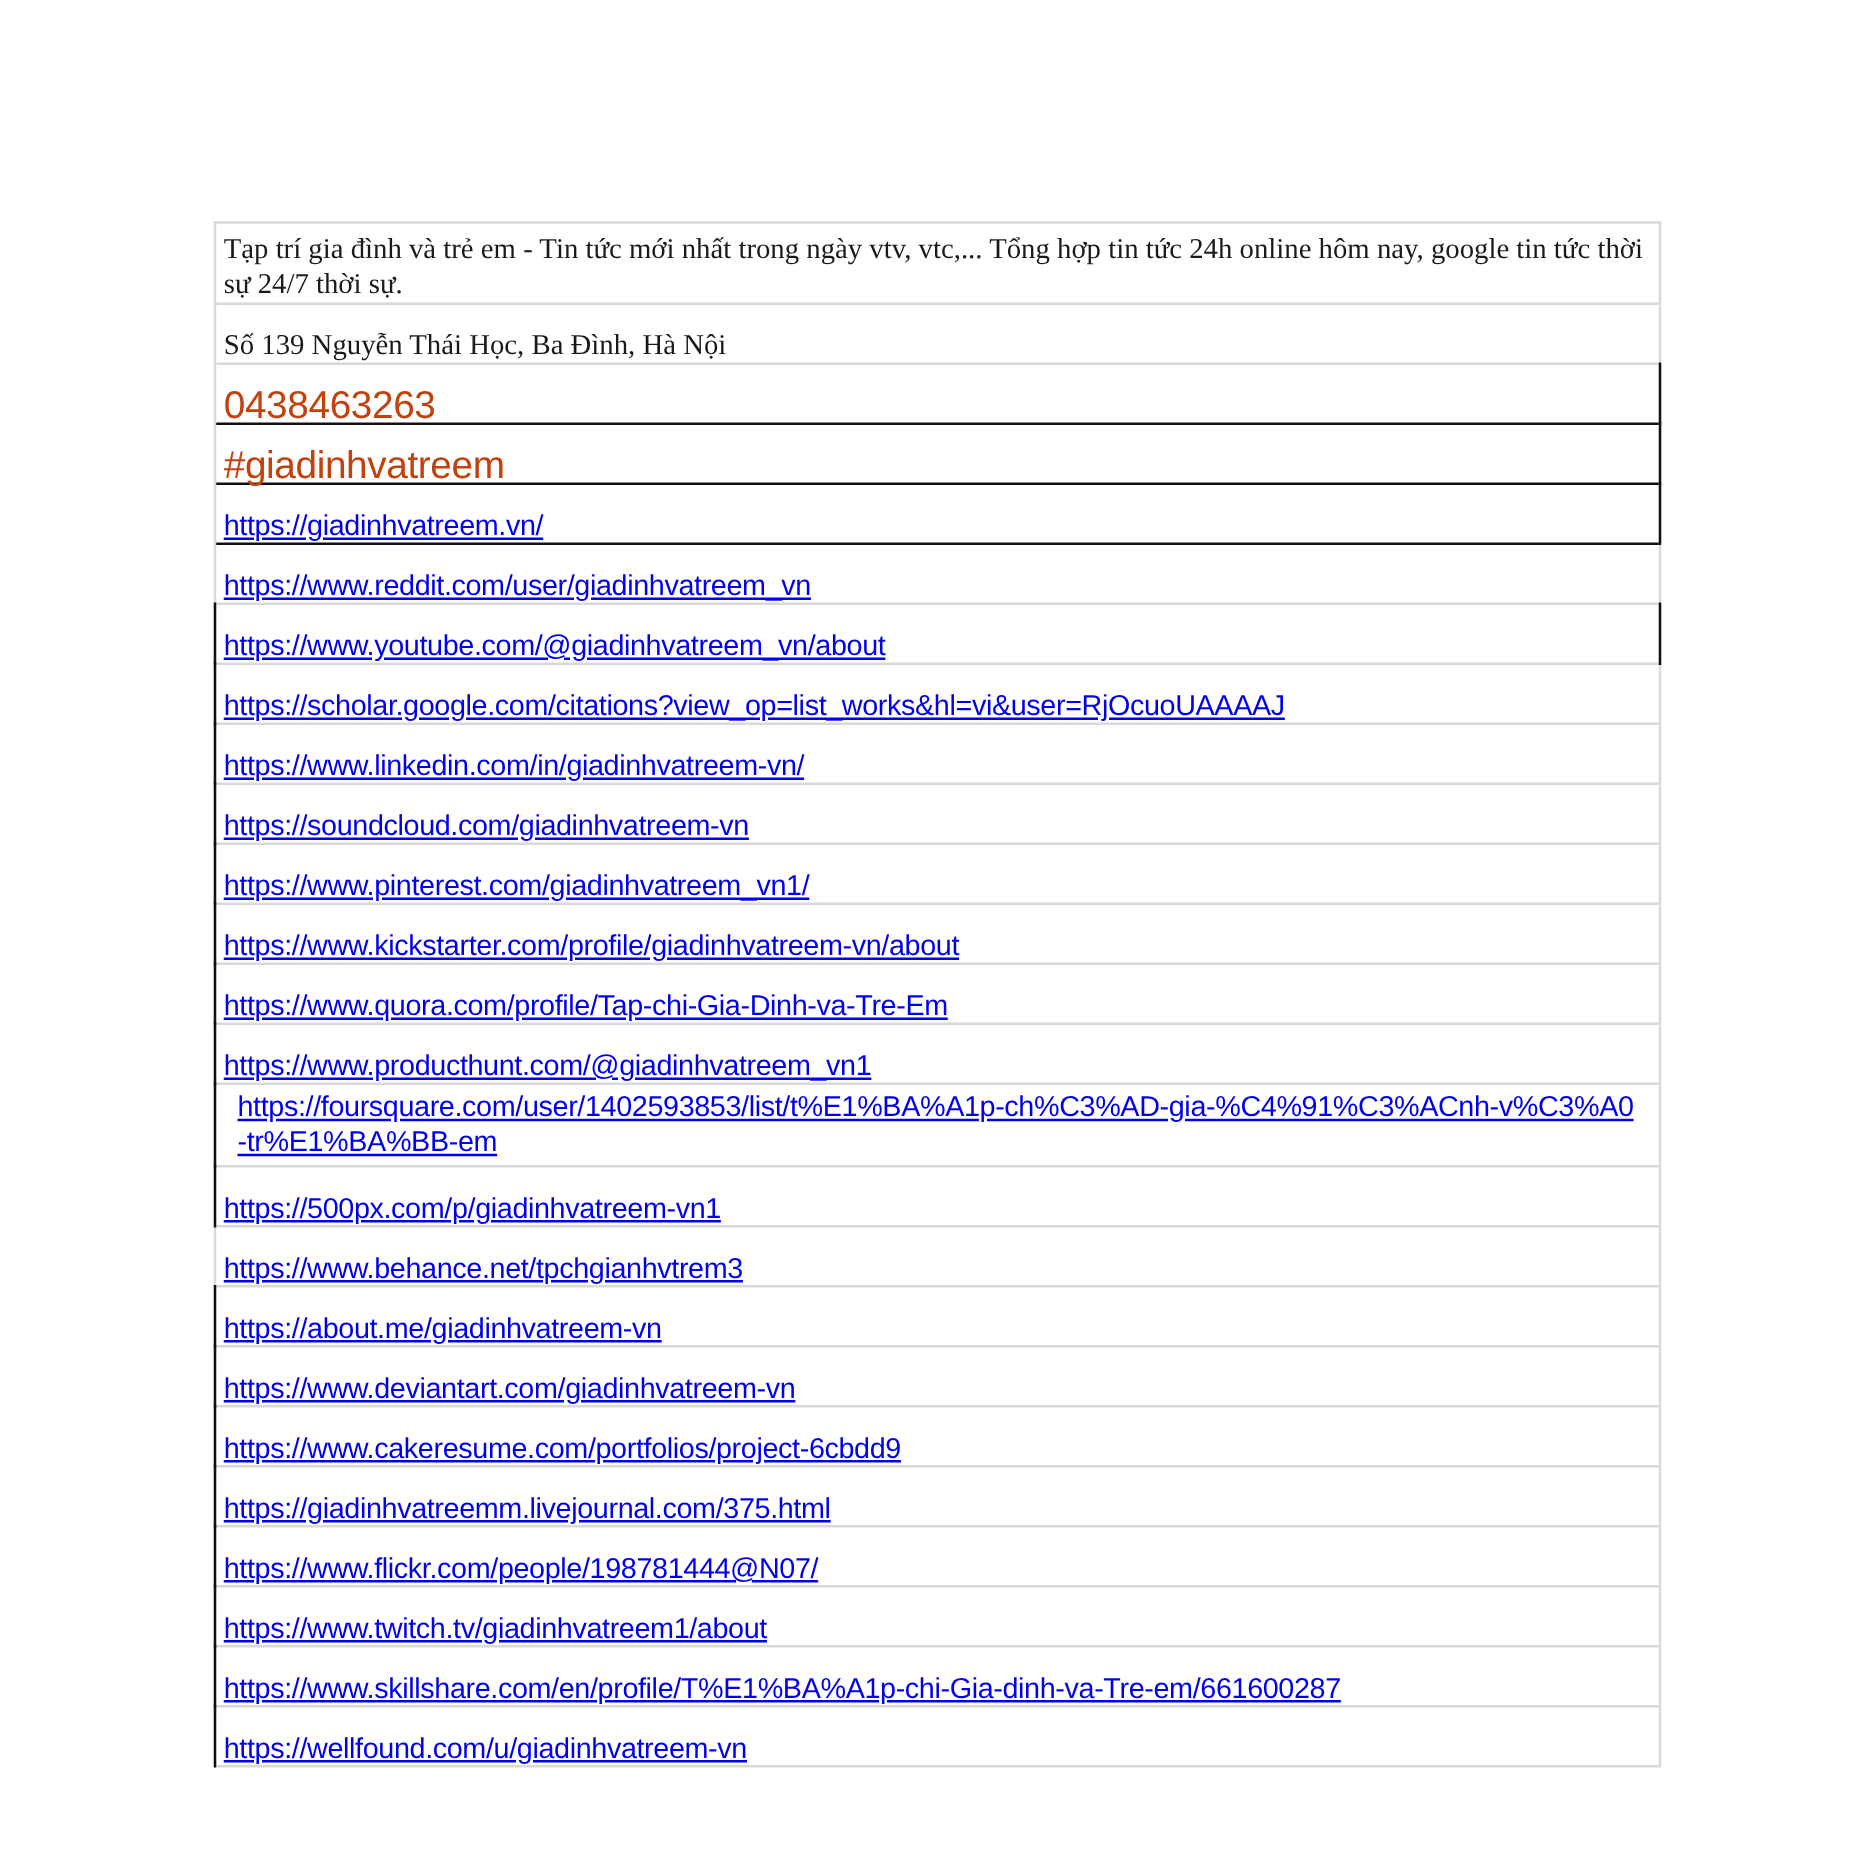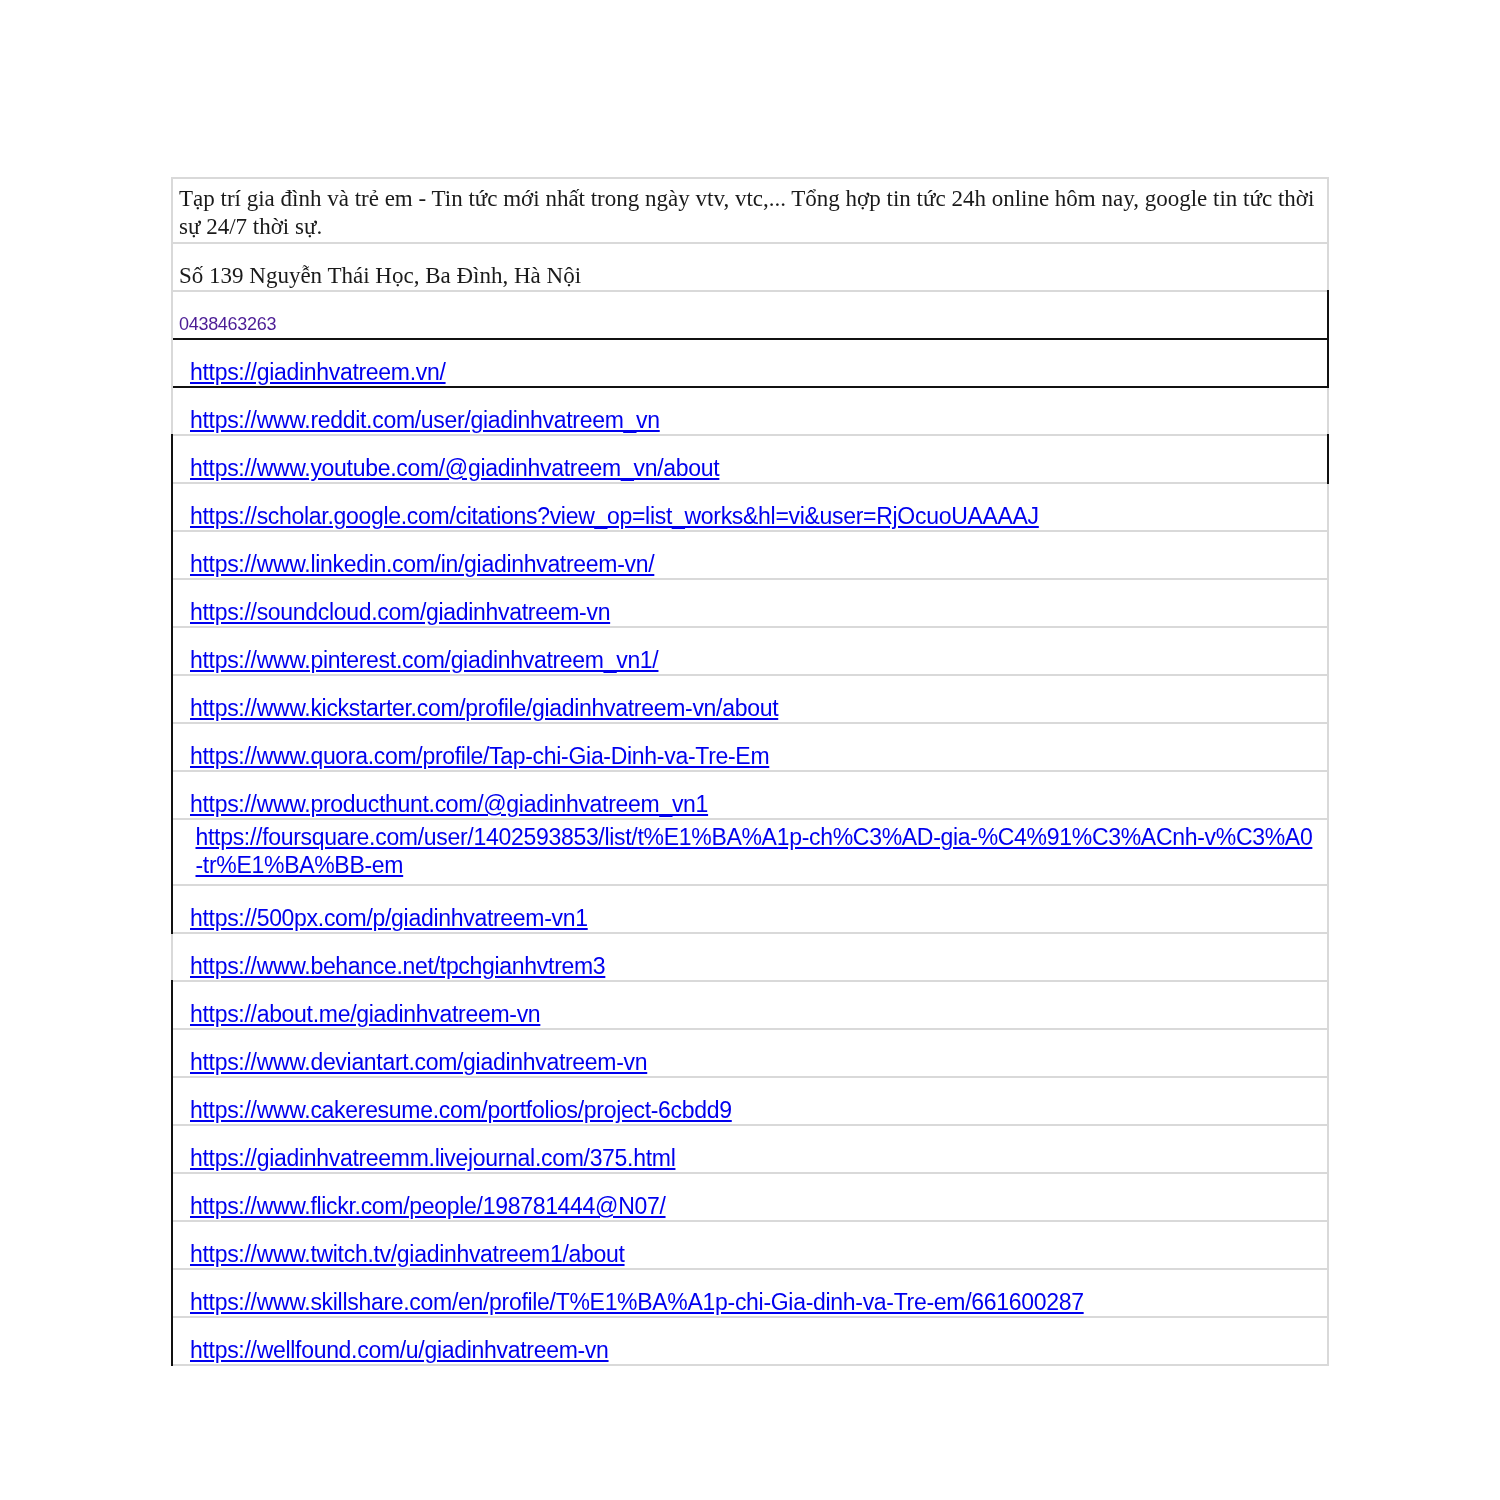--- a/index.html
+++ b/index.html
@@ -67,35 +67,34 @@
       background: #111;
     }
     .serif-text {
       font-family: "Liberation Serif", serif;
       font-size: 23px;
       color: #1a1a1a;
       line-height: 28px;
     }
     .sans-text {
       font-family: "Liberation Sans", sans-serif;
-      font-size: 18px;
-      color: #4c1d95;
+      font-size: 31px;
+      color: #c2410c;
       line-height: 28px;
       letter-spacing: -0.3px;
     }
     .link {
       font-family: "Liberation Sans", sans-serif;
       font-size: 23px;
       color: #0000ee;
       text-decoration: underline;
       line-height: 28px;
       letter-spacing: -0.3px;
       cursor: pointer;
       word-break: break-all;
-      margin-left: 11px;
     }
     .link.wrap {
       display: block;
       width: 1120px;
     }
   </style>
 </head>
 <body>
 
 <div class="page">
@@ -106,20 +105,23 @@
     </div>
 
     <div class="row">
       <span class="serif-text">Số 139 Nguyễn Thái Học, Ba Đình, Hà Nội</span>
     </div>
 
     <div class="row dark-right dark-bottom">
       <span class="sans-text">0438463263</span>
     </div>
 
+    <div class="row dark-right dark-bottom">
+      <span class="sans-text">#giadinhvatreem</span>
+    </div>
 
     <div class="row dark-right dark-bottom">
       <a class="link">https://giadinhvatreem.vn/</a>
     </div>
 
     <div class="row">
       <a class="link">https://www.reddit.com/user/giadinhvatreem_vn</a>
     </div>
 
     <div class="row dark-left dark-right">

